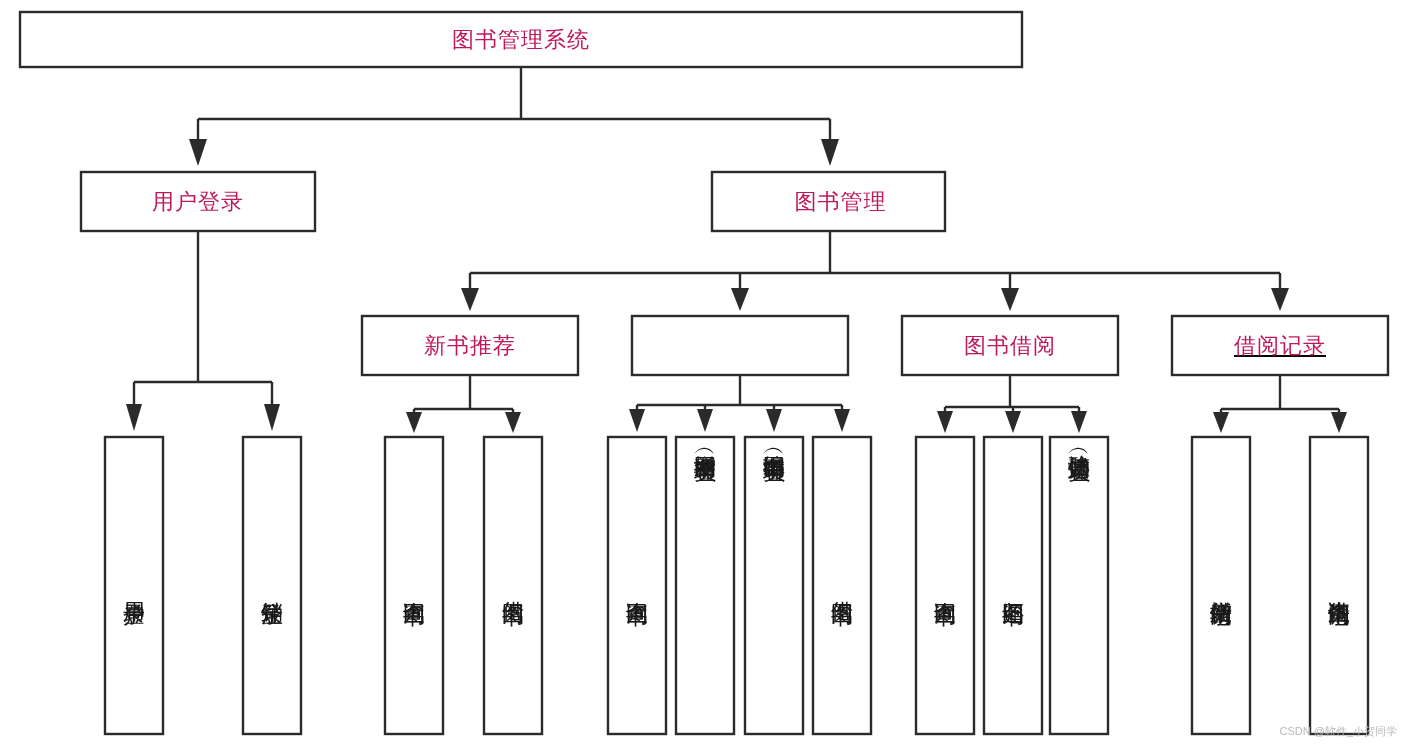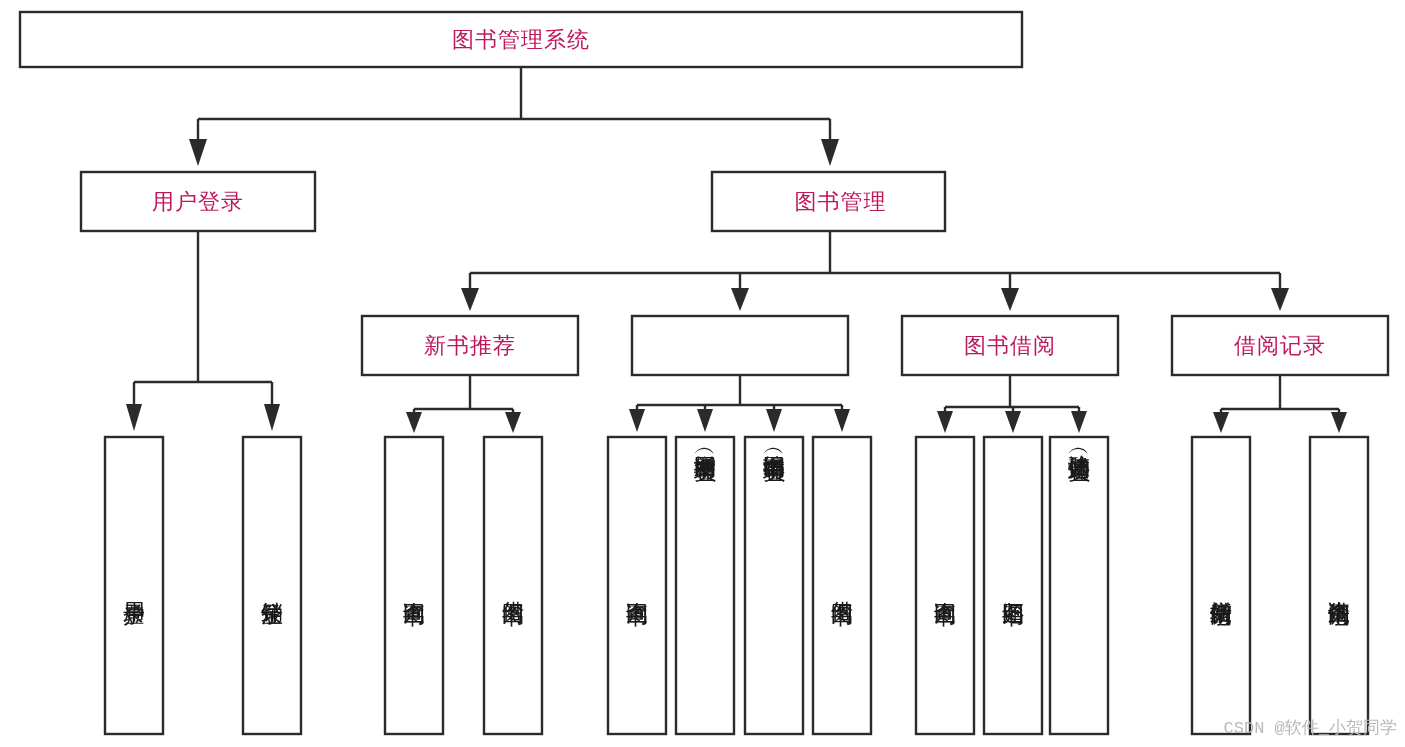--- a/index.html
+++ b/index.html
@@ -68,22 +68,22 @@
     font-family: "Liberation Sans", "DejaVu Sans", sans-serif;
     font-size: 22px;
     color: #be185d;
     letter-spacing: 1px;
     white-space: nowrap;
   }
   #watermark {
     position: absolute;
     right: 8px;
     bottom: 8px;
-    font-family: Liberation Mono, monospace;
-    font-size: 17px;
+    font-family: Liberation Sans, sans-serif;
+    font-size: 11px;
     color: #b9b9b9;
     white-space: nowrap;
     pointer-events: none;
   }
 </style>
 </head>
 <body>
 
 <div id="diagram-root">
 
@@ -199,21 +199,21 @@
 
   <div class="hlabel-wrap" style="left:362px; top:316px; width:216px; height:59px;">
     <span class="hlabel-text">新书推荐</span>
   </div>
 
 
   <div class="hlabel-wrap" style="left:902px; top:316px; width:216px; height:59px;">
     <span class="hlabel-text">图书借阅</span>
   </div>
 
-  <div class="hlabel-wrap" style="left:1172px; top:316px; width:216px; height:59px;">
+  <div class="hlabel-wrap" style="left:1172px; top:316px; width:216px; height:59px;text-decoration:underline;">
     <span class="hlabel-text">借阅记录</span>
   </div>
 
   <div class="vlabel-wrap" style="left:105px; top:437px; width:58px; height:297px;">
     <span class="vlabel-text">用户登录</span>
   </div>
   <div class="vlabel-wrap" style="left:243px; top:437px; width:58px; height:297px;">
     <span class="vlabel-text">注销登录</span>
   </div>
 

